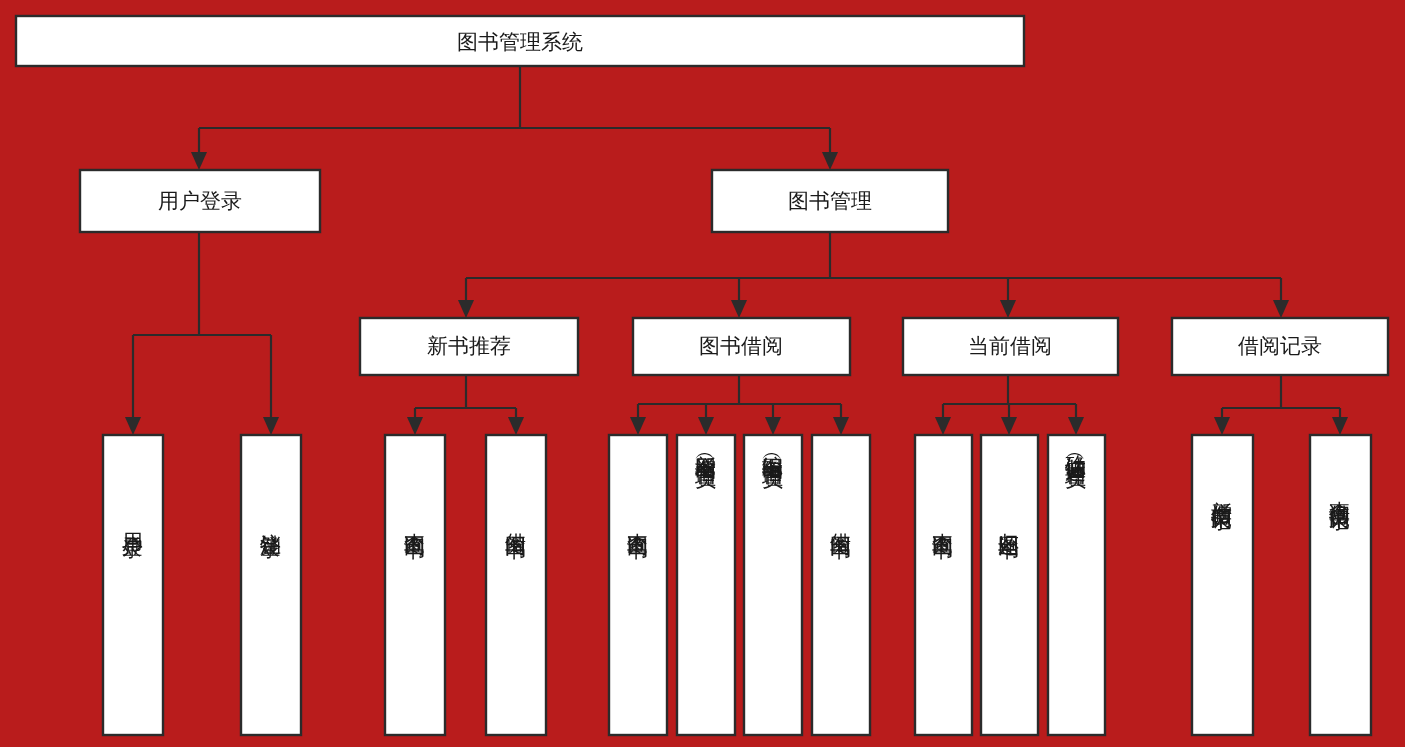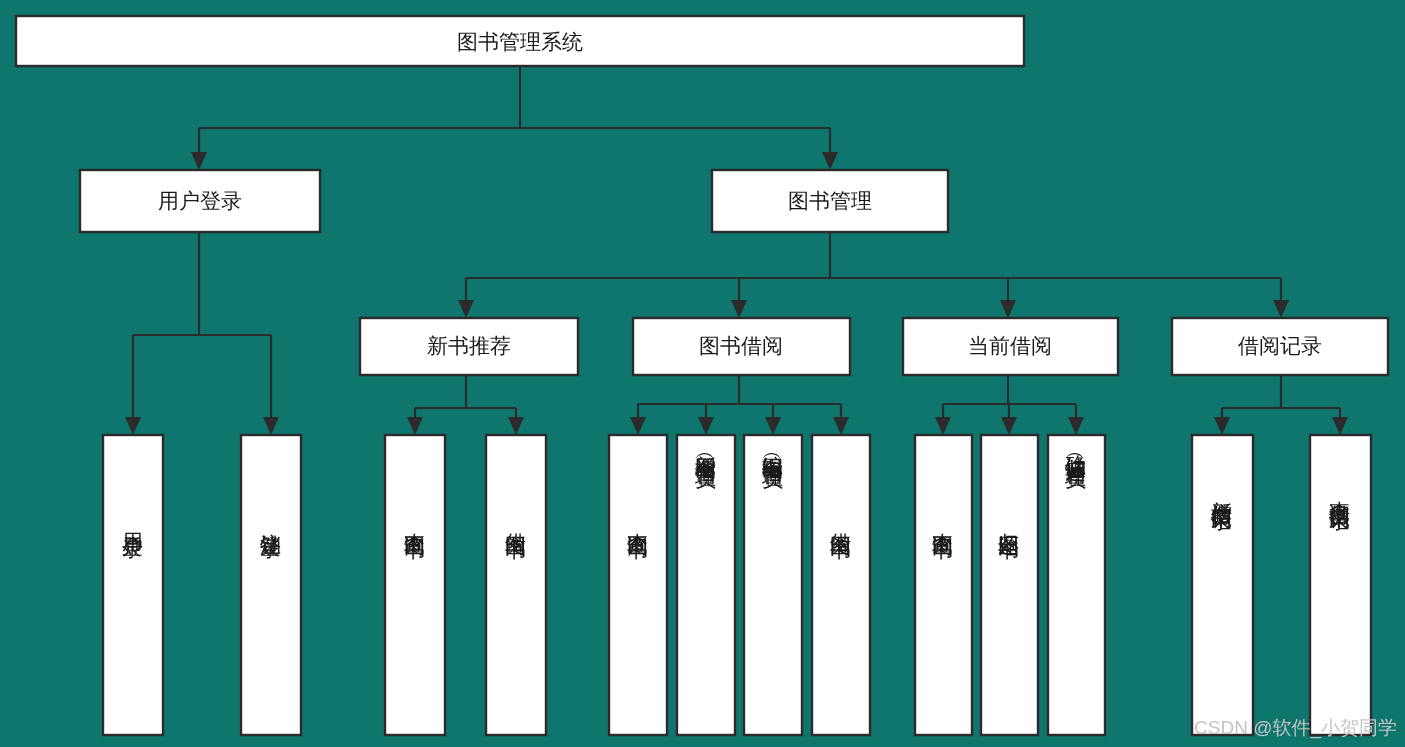--- a/index.html
+++ b/index.html
@@ -10,21 +10,21 @@
   body {
     width: 1405px;
     height: 747px;
     font-family: "Liberation Sans", sans-serif;
     overflow: hidden;
   }
   #diagram-root {
     position: relative;
     width: 1405px;
     height: 747px;
-    background: #0f766e;
+    background: #b91c1c;
   }
   svg#flow {
     position: absolute;
     left: 0;
     top: 0;
     width: 1405px;
     height: 747px;
   }
   .node-box {
     fill: #ffffff;
@@ -235,15 +235,14 @@
       <text class="node-label-v" x="1222" y="490">新增借阅记录</text>
     </g>
 
     <g>
       <rect class="node-box" x="1310" y="435" width="61" height="300"></rect>
       <text class="node-label-v" x="1340" y="490">查询借阅记录</text>
     </g>
 
   </svg>
 
-  <div class="watermark">CSDN @软件_小贺同学</div>
 
 </div>
 
 </body></html>

